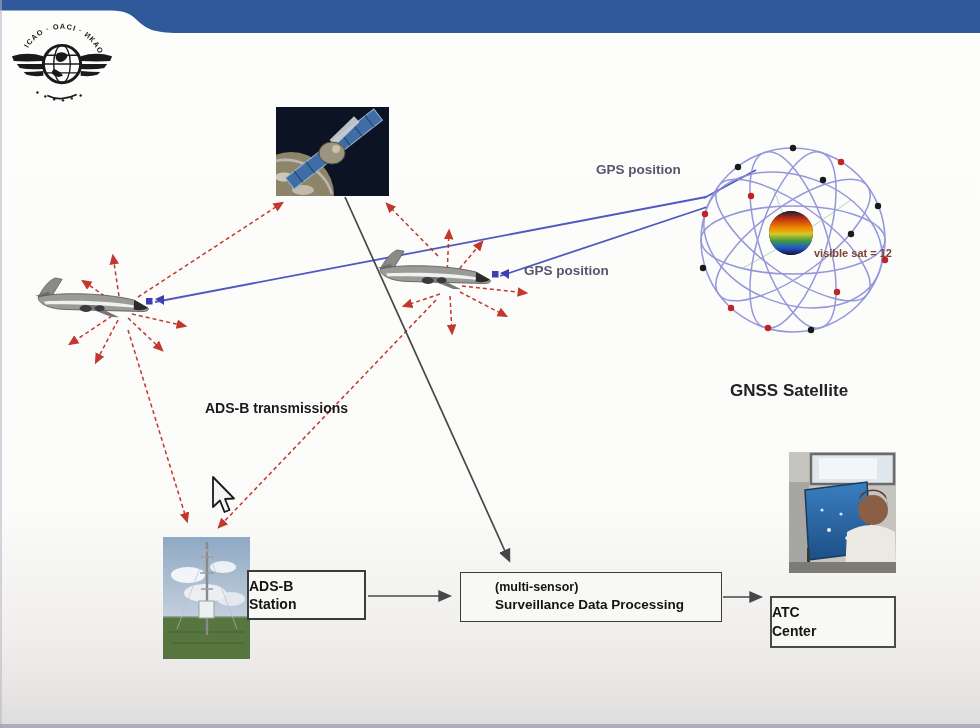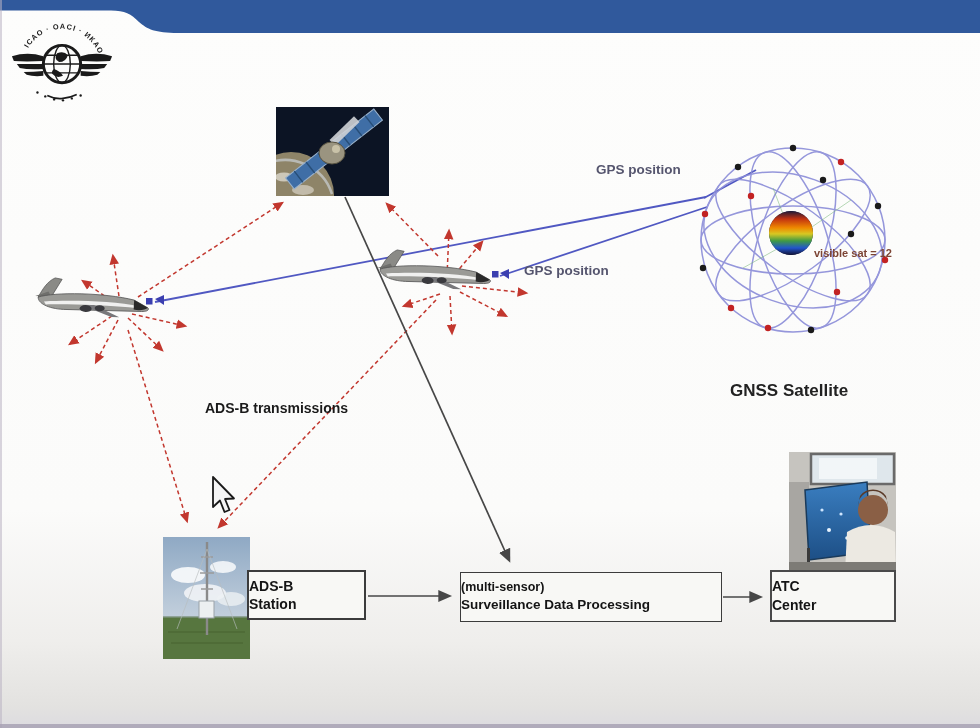--- a/index.html
+++ b/index.html
@@ -23,23 +23,23 @@
   .gps-mid{left:524px;top:263px;font-size:13.5px;color:#55556e;}
   .adsb-trans{left:160px;top:400px;font-size:14px;color:#1a1a1a;margin-left:45px;}
   .visible-sat{left:814px;top:223px;font-size:11px;color:#7c4434;margin-top:24px;}
   .gnss-cap{left:730px;top:348px;width:180px;text-align:left;font-size:17px;line-height:1.45;color:#222;margin-top:31px;}
   .fbox{
     position:absolute;z-index:3;background:#f8f8f5;border:2px solid #3c3c3c;
     display:flex;flex-direction:column;align-items:flex-start;justify-content:center;
     color:#141414;font-weight:bold;text-align:center;box-sizing:border-box;
   }
   .station-box{left:247px;top:570px;width:119px;height:50px;font-size:14px;line-height:1.3;}
-  .sdp-box{left:460px;top:572px;width:262px;height:50px;font-size:13.5px;line-height:1.35;border-width:1.5px;}
+  .sdp-box{left:460px;top:572px;width:262px;height:50px;font-size:13.5px;line-height:1.35;border-width:1.5px;padding-left:34px;}
   .sdp-box .small{font-size:12.5px;}
-  .atc-box{left:770px;top:570px;width:126px;height:52px;font-size:14px;line-height:1.35;border:2.5px solid #4a4a4a;}
+  .atc-box{left:770px;top:596px;width:126px;height:52px;font-size:14px;line-height:1.35;border:2.5px solid #4a4a4a;}
   .photo{position:absolute;z-index:2;}
   .cursor{position:absolute;left:211px;top:476px;z-index:6;}
 </style>
 </head>
 <body>
 
 <div class="stage">
 
   <svg class="header-swoosh" width="980" height="35">
     <path d="M0,0 L980,0 L980,33 L178,33 C155,33 147,29 139,22 C131,14 125,10.5 111,10.5 L0,10.5 Z" fill="#30599c"></path>

